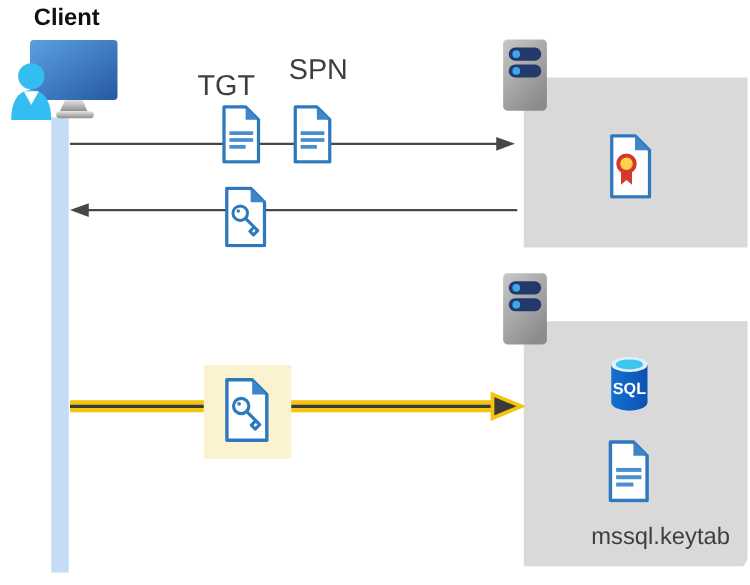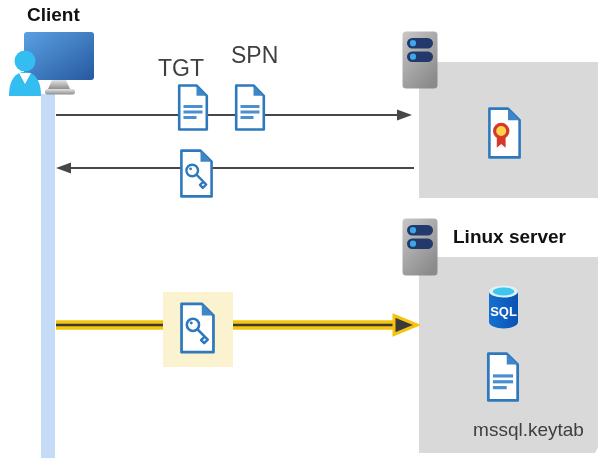--- a/index.html
+++ b/index.html
@@ -126,21 +126,20 @@
         <stop offset="0" stop-color="#c8c8c8"></stop>
           <stop offset="1" stop-color="#8b8b8b"></stop>
       </linearGradient>
     </defs>
     <rect x="0.5" y="0.5" width="35" height="57" rx="3.5" fill="url(#srv2)"></rect>
     <rect x="5" y="7" width="26" height="10.5" rx="5.25" fill="#23386b"></rect>
     <circle cx="11" cy="12.2" r="3.1" fill="#3ea7ea"></circle>
     <rect x="5" y="20.5" width="26" height="10.5" rx="5.25" fill="#23386b"></rect>
     <circle cx="11" cy="25.7" r="3.1" fill="#3ea7ea"></circle>
   </svg>
-  <div class="abs title" style="left:453px;top:226px;white-space:nowrap;">Linux server</div>
 
   <svg class="abs" style="left:487px;top:284px;" width="33" height="46" viewBox="0 0 33 46">
     <defs>
       <linearGradient id="sqlbody" x1="0" y1="0" x2="1" y2="0">
         <stop offset="0" stop-color="#1470cf"></stop>
           <stop offset="1" stop-color="#0a52b4"></stop>
       </linearGradient>
     </defs>
     <path d="M2,7.5 V38 A14.5,6.5 0 0 0 31,38 V7.5 Z" fill="url(#sqlbody)"></path>
     <ellipse cx="16.5" cy="7.5" rx="14.5" ry="6" fill="#dff0fa"></ellipse>

